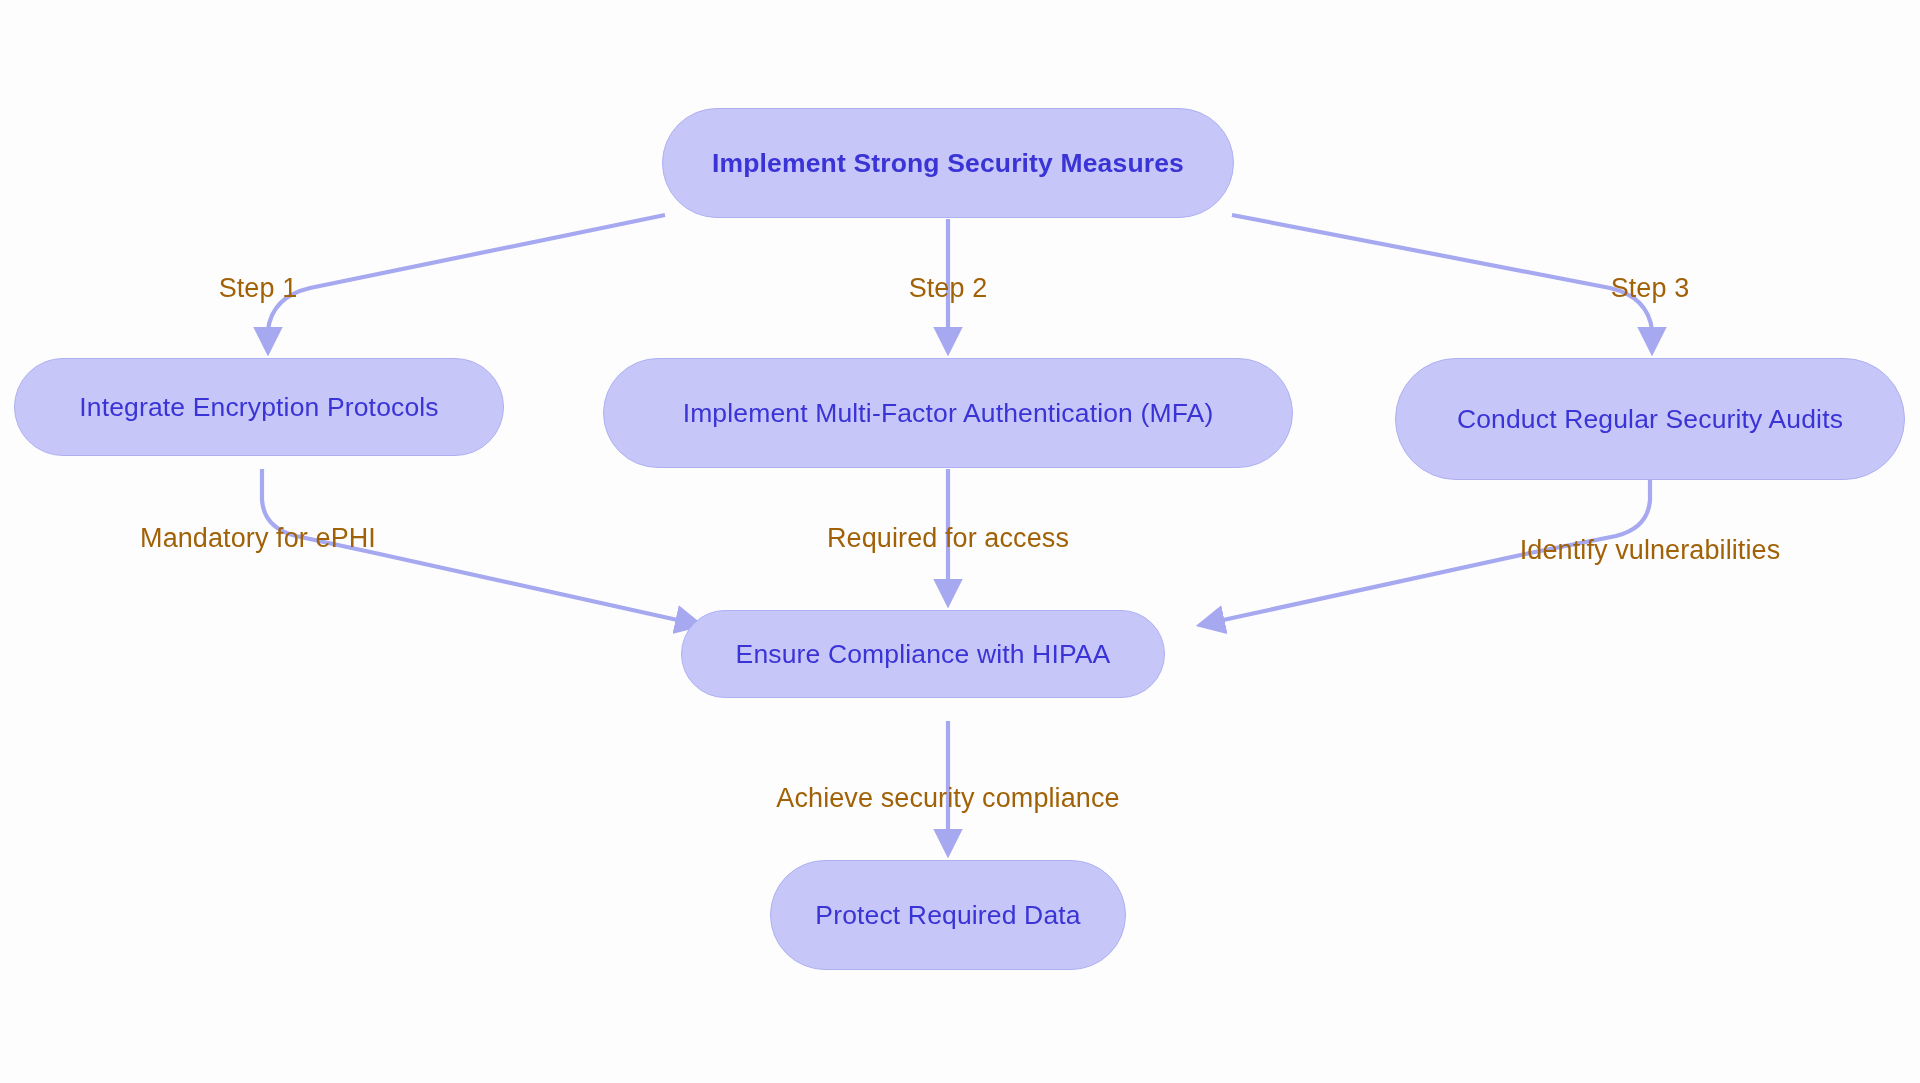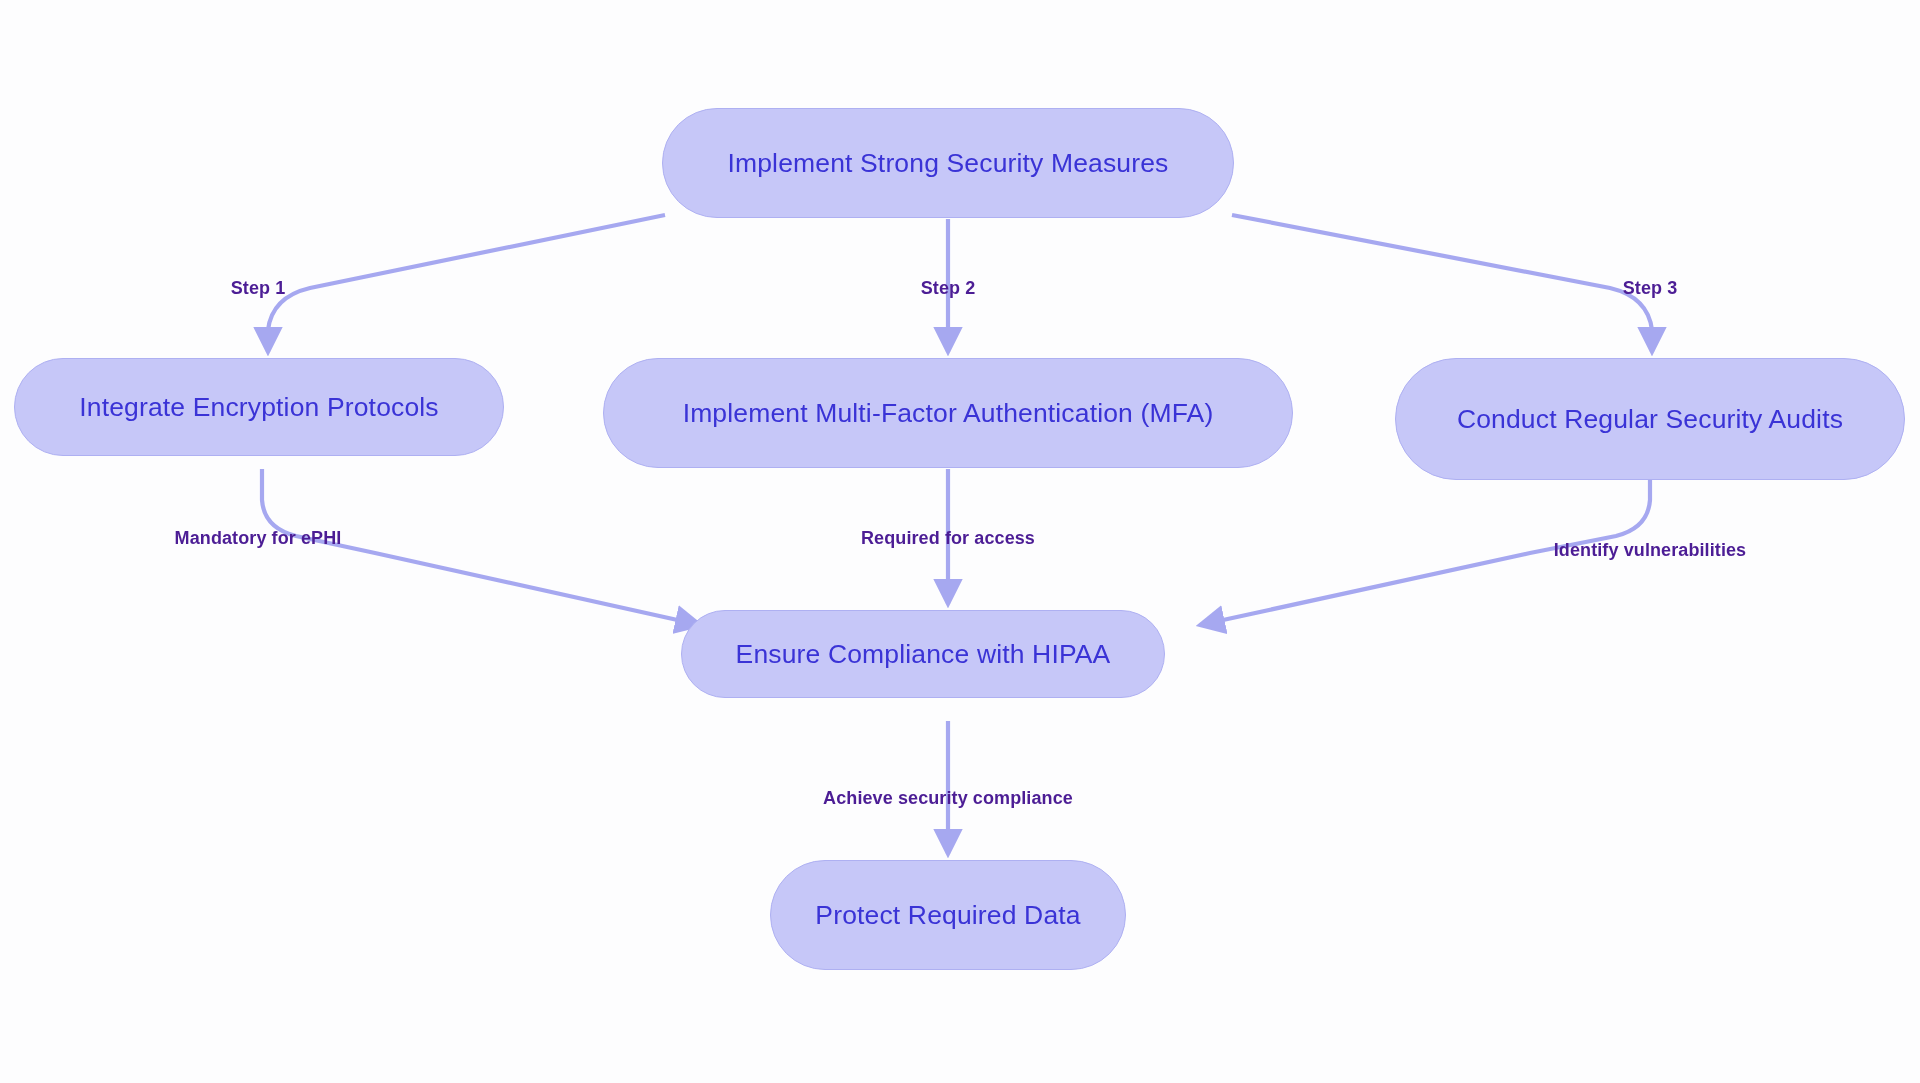--- a/index.html
+++ b/index.html
@@ -55,23 +55,23 @@
     font-size: 26.5px;
     font-weight: 400;
     letter-spacing: 0.15px;
     white-space: nowrap;
     line-height: 1;
   }
 
   .edge-label {
     position: absolute;
     z-index: 3;
-    color: #4c1d95;
-    font-size: 18px;
-    font-weight: 700;
+    color: #a16207;
+    font-size: 27px;
+    font-weight: 400;
     white-space: nowrap;
     line-height: 1;
     letter-spacing: 0.1px;
     transform: translate(-50%, -50%);
     background: transparent;
   }
 </style>
 </head>
 <body>
 
@@ -93,21 +93,21 @@
     <path d="M 262 469 L 262 500 Q 264 528 296 536 L 375 553 L 700 625" fill="none" stroke="#a6a8f0" stroke-width="4.2" marker-end="url(#arrow)"></path>
 
     <path d="M 948 469 L 948 604" fill="none" stroke="#a6a8f0" stroke-width="4.2" marker-end="url(#arrow)"></path>
 
     <path d="M 1650 469 L 1650 500 Q 1648 528 1616 536 L 1530 553 L 1200 625" fill="none" stroke="#a6a8f0" stroke-width="4.2" marker-end="url(#arrow)"></path>
 
     <path d="M 948 721 L 948 854" fill="none" stroke="#a6a8f0" stroke-width="4.2" marker-end="url(#arrow)"></path>
   </svg>
 
   <div id="node-layer">
-    <div class="node" style="left:662px; top:108px; width:572px; height:110px;">
+    <div class="node" style="left:662px; top:108px; width:572px; height:110px;font-weight:bold;">
       <span>Implement Strong Security Measures</span>
     </div>
 
     <div class="node" style="left:14px; top:358px; width:490px; height:98px;">
       <span>Integrate Encryption Protocols</span>
     </div>
 
     <div class="node" style="left:603px; top:358px; width:690px; height:110px;">
       <span>Implement Multi-Factor Authentication (MFA)</span>
     </div>

